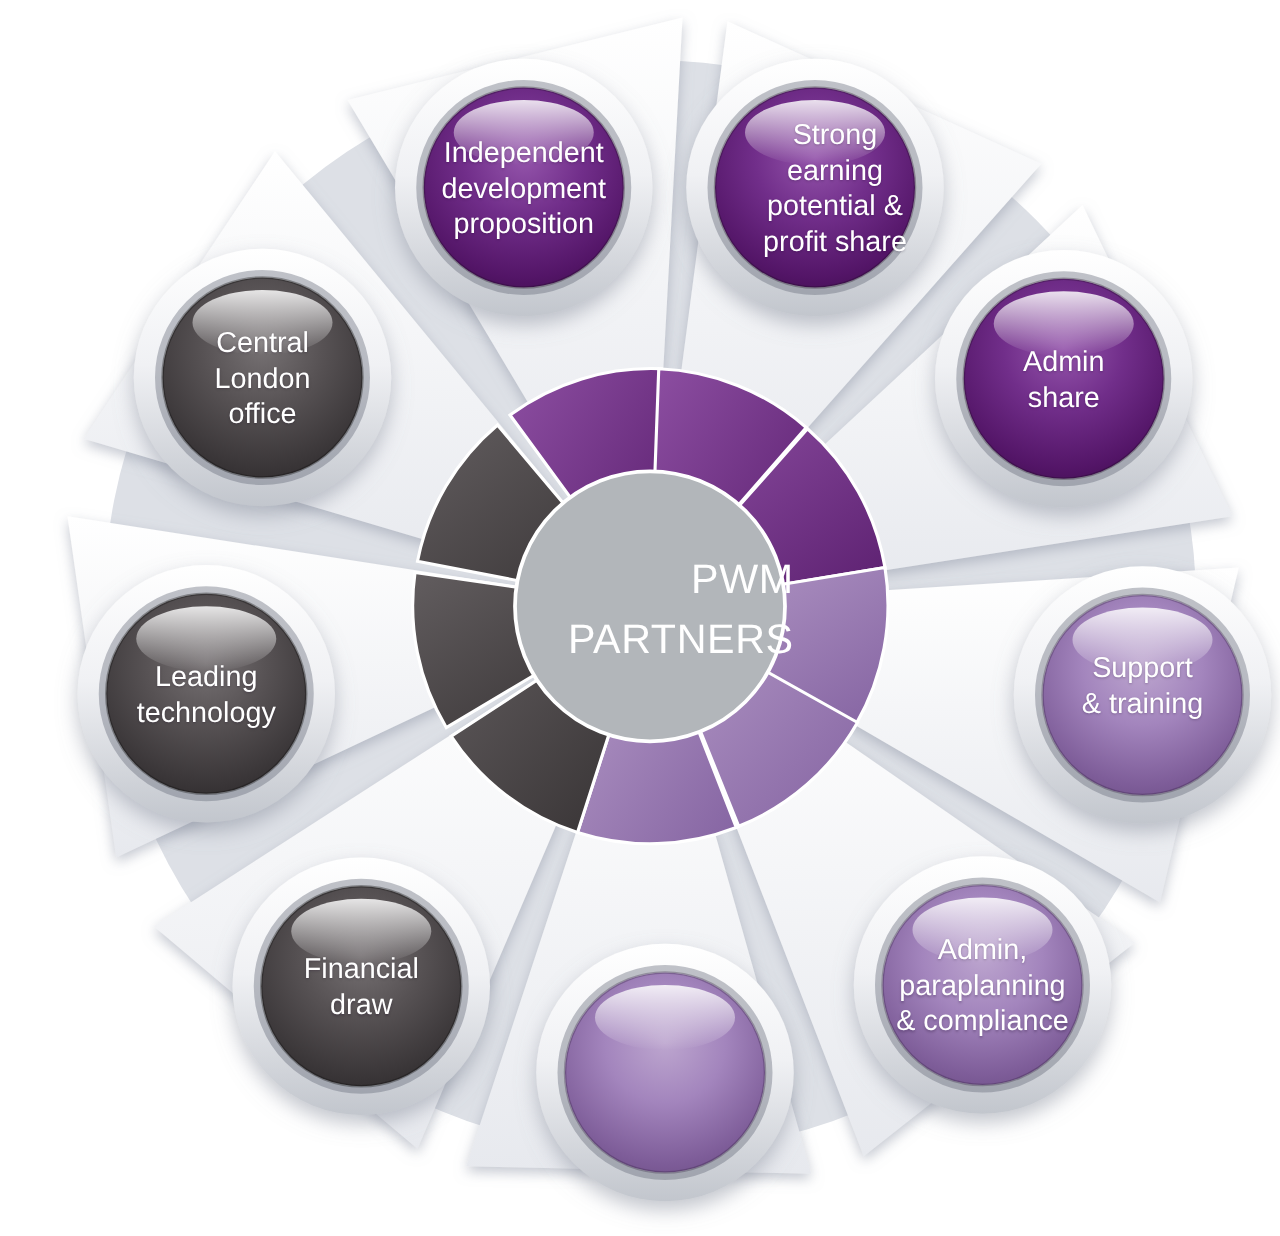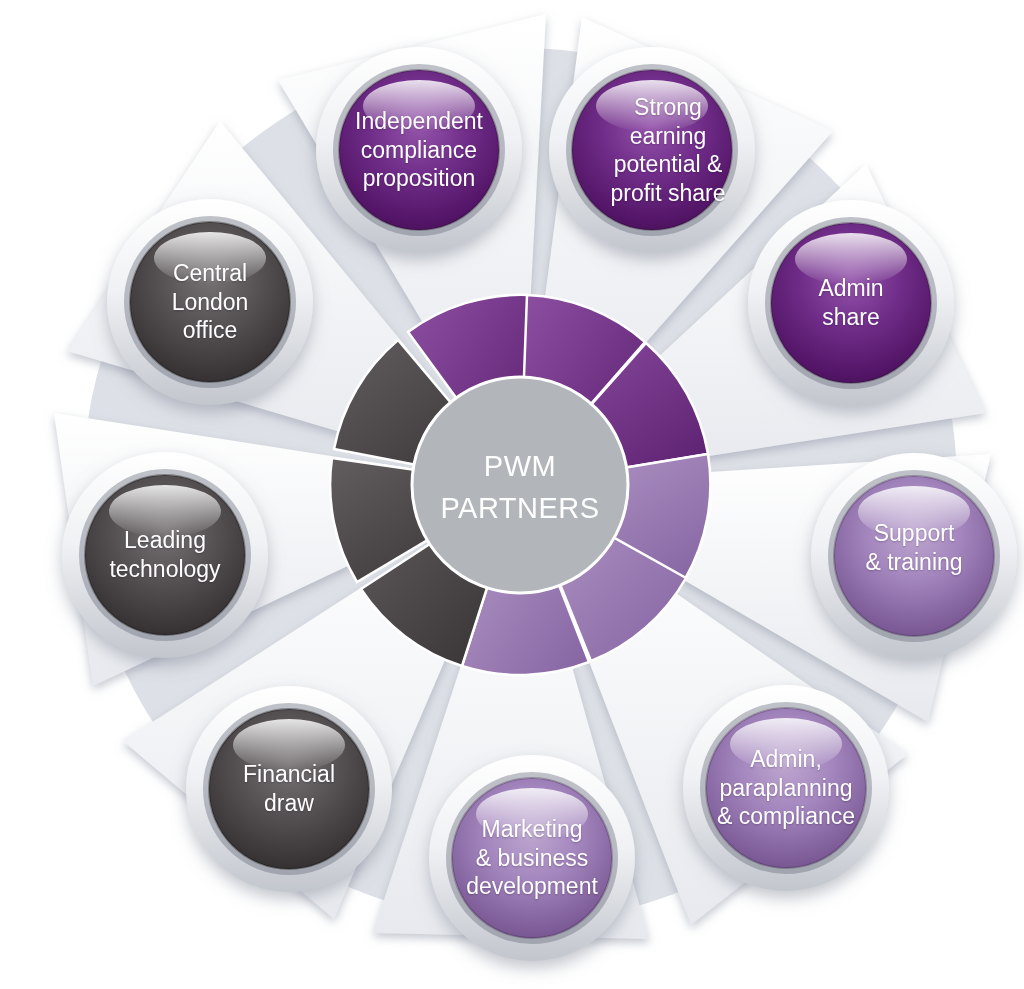--- a/index.html
+++ b/index.html
@@ -11,22 +11,23 @@
   .stage svg{position:absolute;left:0;top:0;}
   .labels{position:absolute;inset:0;pointer-events:none;}
   .label{
     position:absolute;transform:translate(-50%,-50%);
     width:176px;text-align:center;white-space:pre-line;
     color:var(--pal-label_text,#ffffff);
     font-size:23px;line-height:1.24;font-weight:400;
     text-shadow:0 1px 2px rgba(20,5,30,0.25);
   }
   .label.center{
-    width:230px;font-size:29px;line-height:1.45;letter-spacing:.5px;
+    width:230px;font-size:33px;line-height:1.45;letter-spacing:.5px;
     text-shadow:none;
+    text-align:right;
   }
   #baseCircle{fill:var(--pal-base_circle,#dde0e6);}
   #centerCircle{fill:var(--pal-center_circle,#b2b6ba);}
 </style>
 </head>
 <body>
 
 <div class="stage">
 
   <svg width="1024" height="989" viewBox="0 0 1024 989">
@@ -167,36 +168,33 @@
       <circle cx="210" cy="302" r="83" fill="none" stroke="rgba(100,105,120,0.4)" stroke-width="6"></circle>
       <circle cx="210" cy="302" r="80" fill="url(#sphGY)" stroke="rgba(15,13,15,0.35)" stroke-width="2"></circle>
       <ellipse cx="210" cy="258" rx="56" ry="26" fill="url(#gloss)"></ellipse>
     </g>
   </svg>
 
   <div class="labels">
     <div class="label center" style="left:520px;top:487px">PWM
 PARTNERS</div>
     <div class="label" style="left:419px;top:150px">Independent
-compliance
+development
 proposition</div>
     <div class="label" style="left:668px;top:150px">Strong
 earning
 potential &amp;
 profit share</div>
     <div class="label" style="left:851px;top:303px">Admin
 share</div>
     <div class="label" style="left:914px;top:548px">Support
 &amp; training</div>
     <div class="label" style="left:786px;top:788px">Admin,
 paraplanning
 &amp; compliance</div>
-    <div class="label" style="left:532px;top:858px">Marketing
-&amp; business
-development</div>
     <div class="label" style="left:289px;top:789px">Financial
 draw</div>
     <div class="label" style="left:210px;top:302px">Central
 London
 office</div>
     <div class="label" style="left:165px;top:555px">Leading
 technology</div>
   </div>
 
 </div>

